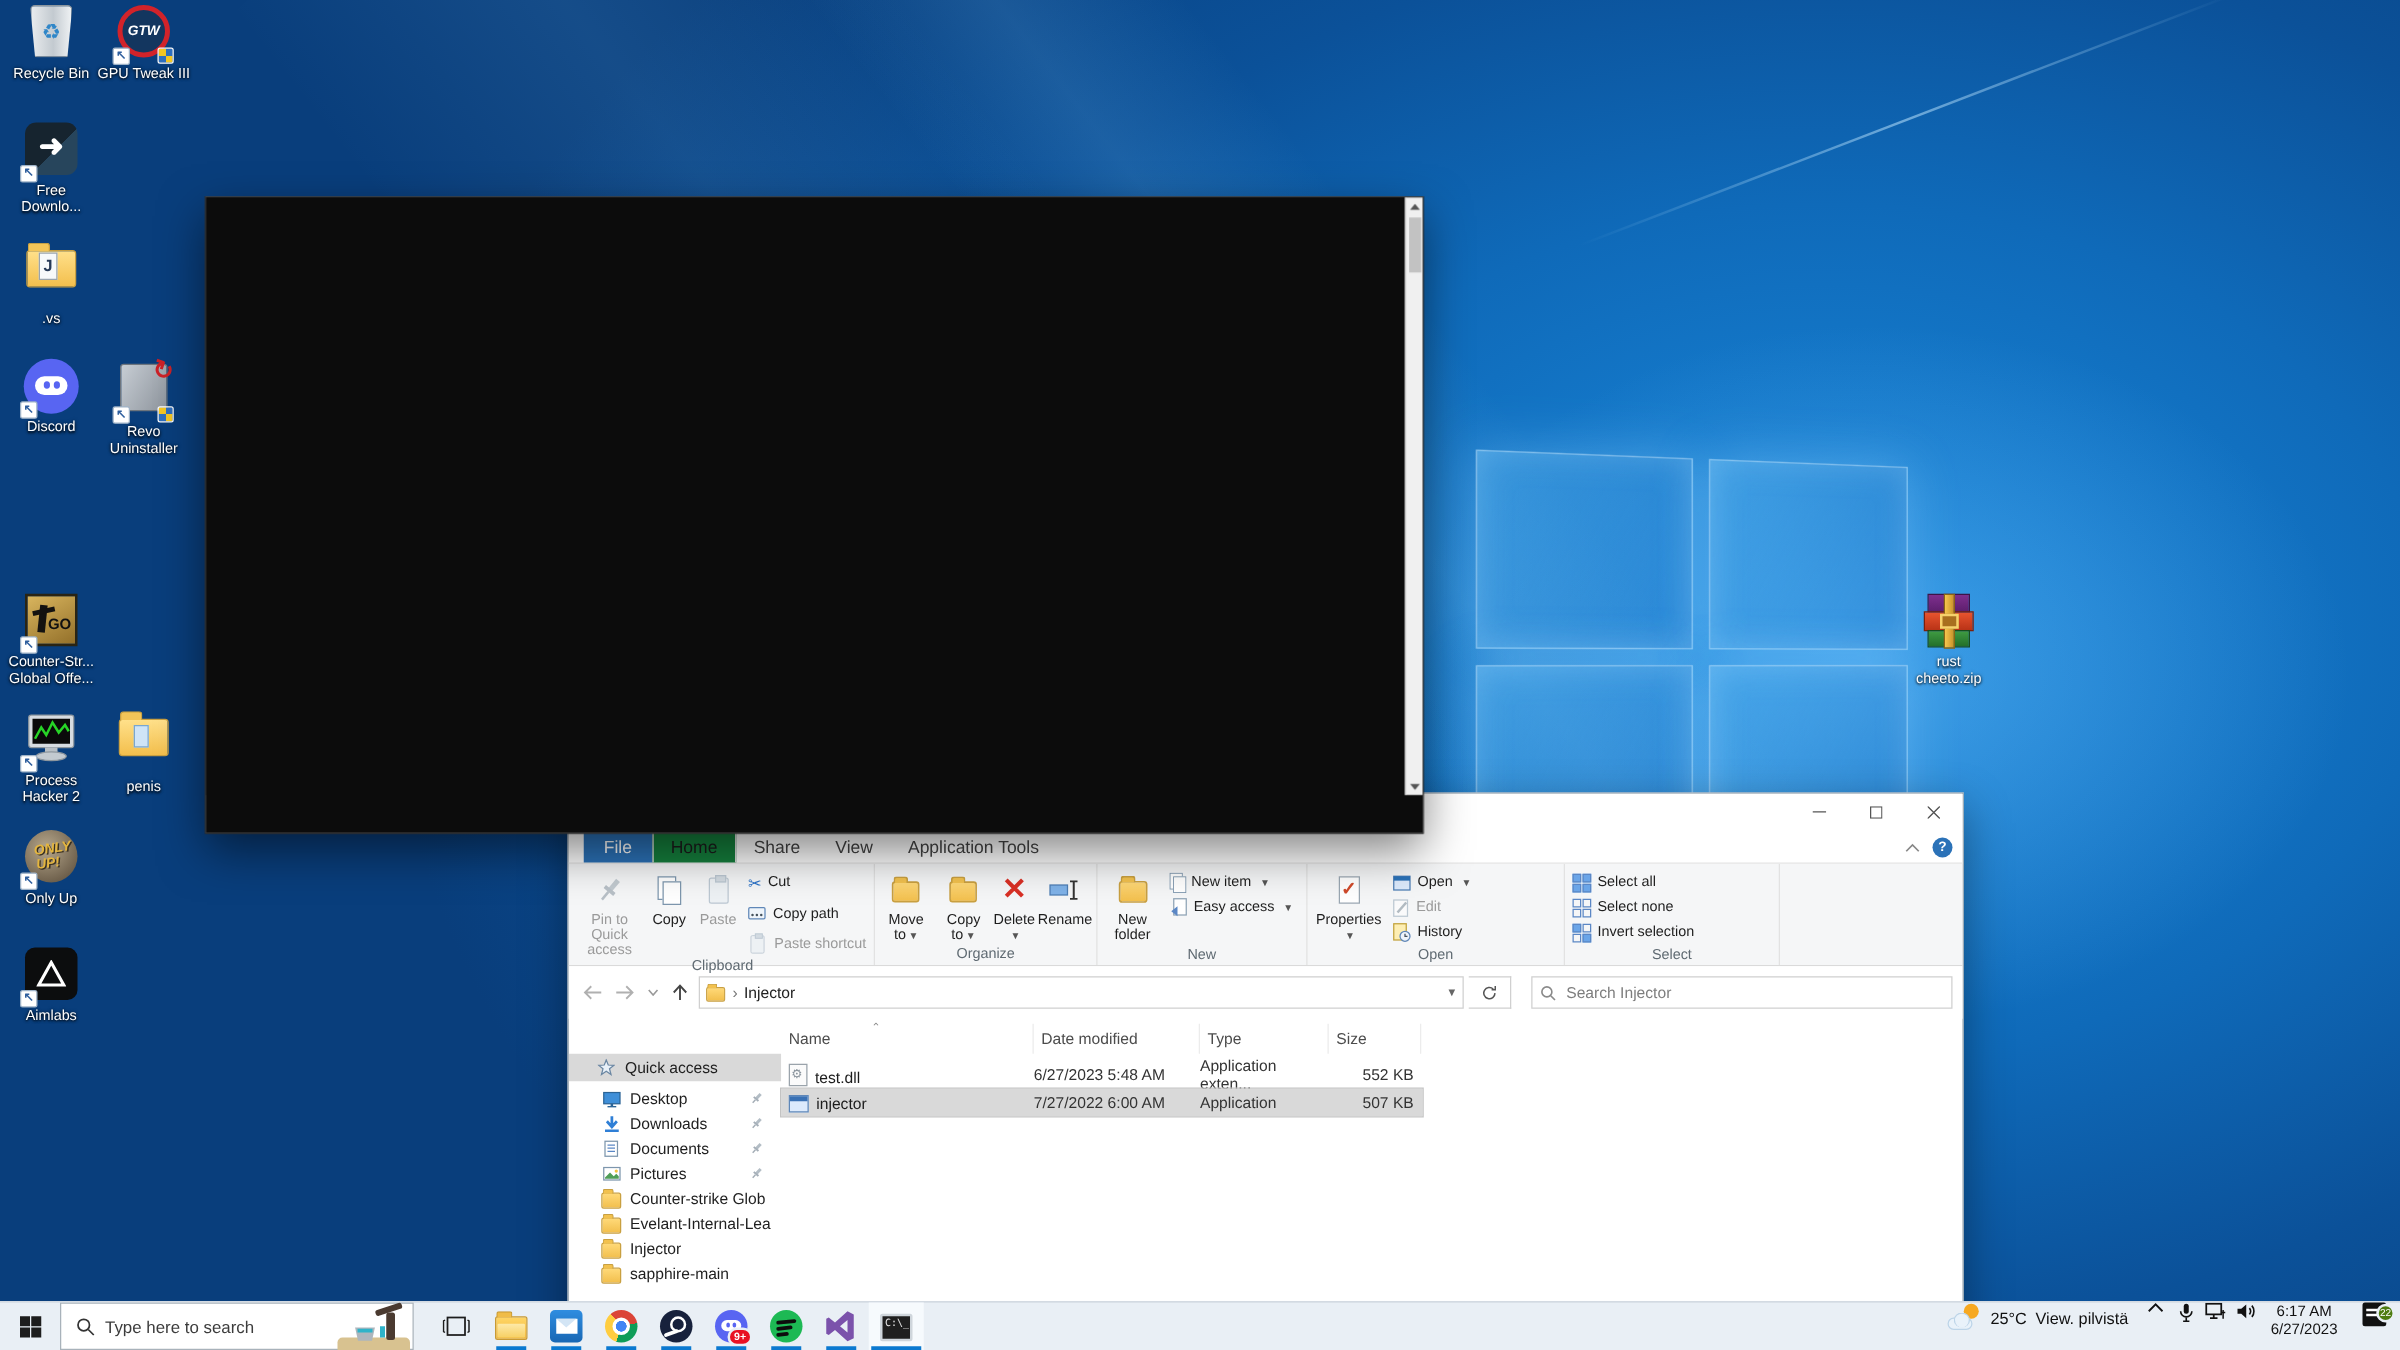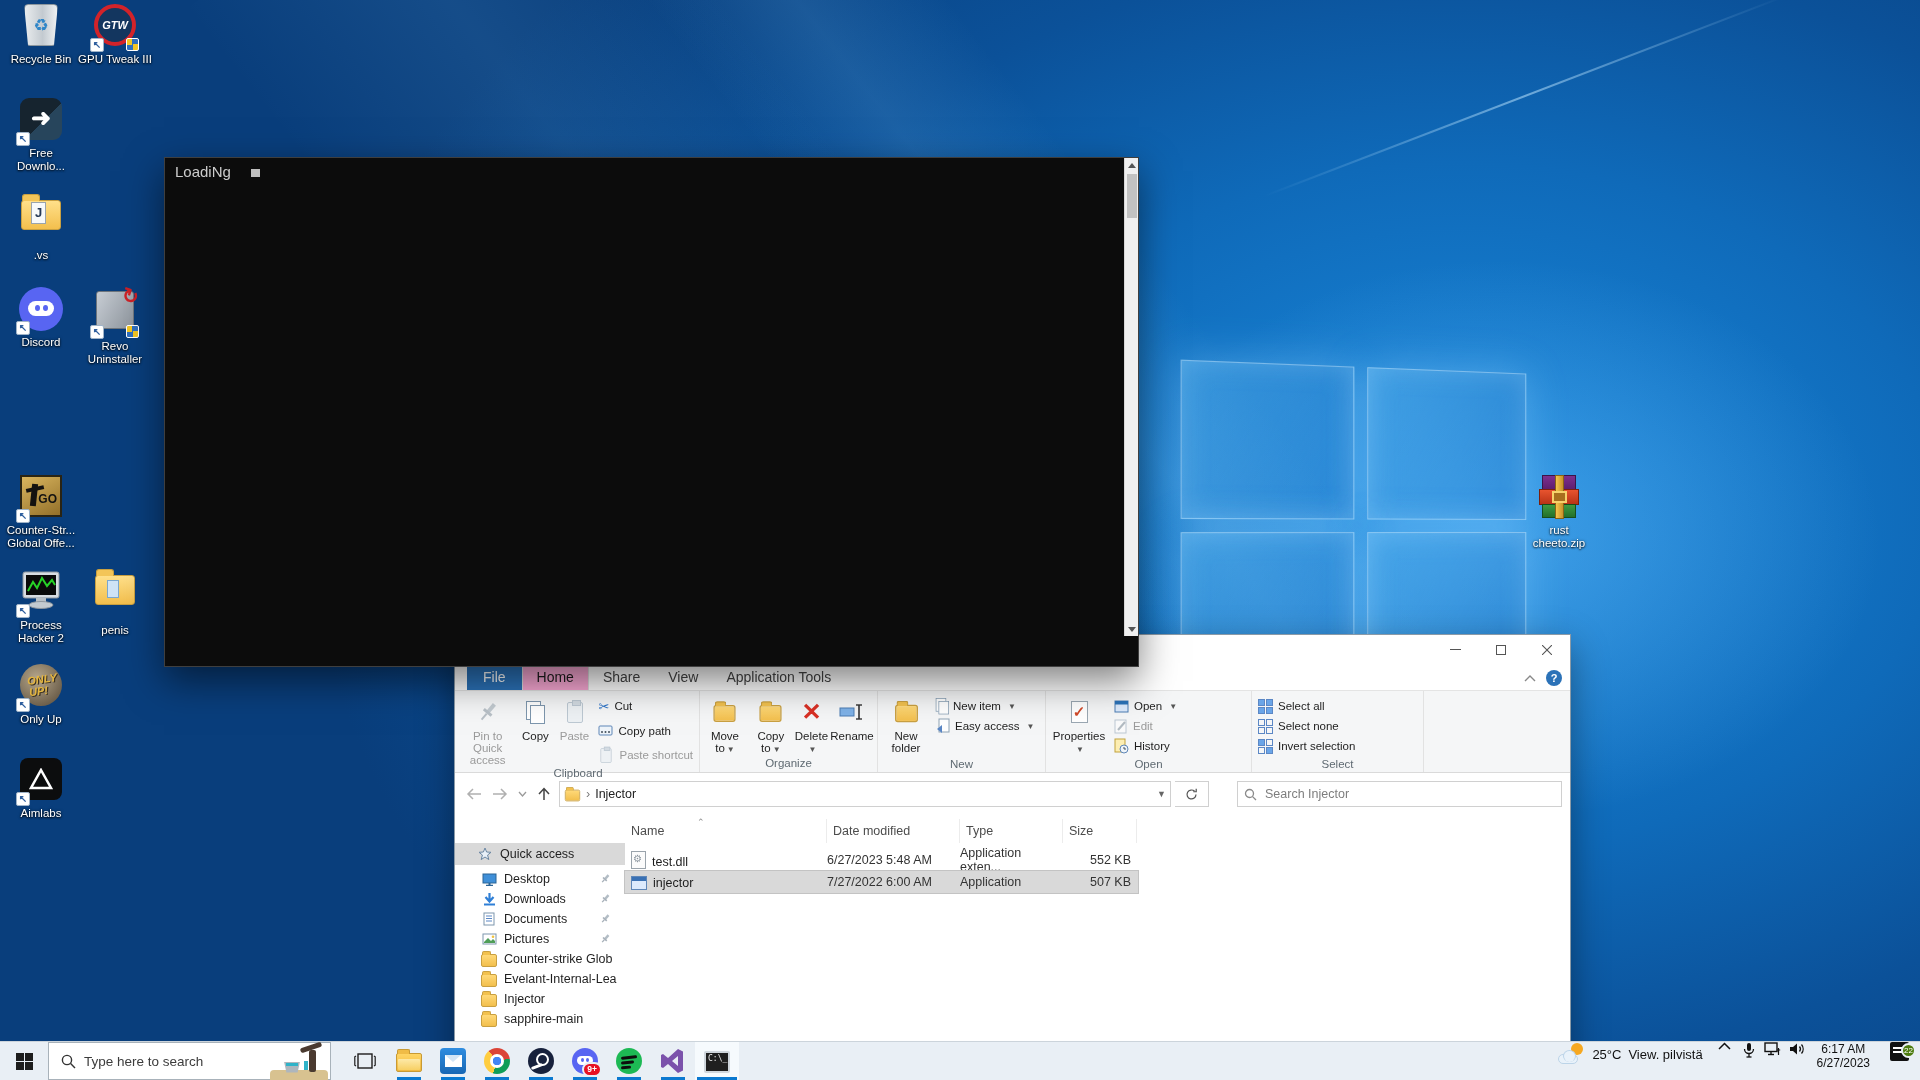--- a/index.html
+++ b/index.html
@@ -92,21 +92,21 @@
   .c-thumb{position:absolute;left:2px;top:16px;width:10px;height:44px;background:#c2c2c2;}
 
   
   .explorer{position:absolute;left:454px;top:634px;width:1117px;height:447px;background:#fff;
     border:1px solid #8b9aa7;box-shadow:0 12px 34px rgba(0,0,0,.38);}
   .e-title{height:30px;background:#fff;display:flex;justify-content:flex-end;}
   .ebtn{width:46px;height:29px;display:flex;align-items:center;justify-content:center;}
   .e-tabs{height:26px;background:#fff;display:flex;align-items:flex-end;position:relative;border-bottom:1px solid #e4e4e4;}
   .tab{padding:4px 14px 5px;font-size:14px;color:#444;}
   .tab-file{background:#2b72b8;color:#fff;padding:4px 16px 5px;margin-left:12px;}
-  .tab-active{background:#f9a8d4;border:1px solid #e0e0e0;border-bottom:none;color:#1c1c1c;}
+  .tab-active{background:#15803d;border:1px solid #e0e0e0;border-bottom:none;color:#1c1c1c;}
   .e-ribbon-extra{position:absolute;right:8px;top:5px;display:flex;gap:10px;align-items:center;}
   .helpq{width:16px;height:16px;border-radius:50%;background:#2b72b8;color:#fff;font-size:11px;font-weight:bold;
     text-align:center;line-height:16px;}
   .ribbon{height:82px;background:#f5f6f7;border-bottom:1px solid #dadada;display:flex;padding-left:2px;}
   .rgroup{display:flex;flex-direction:column;border-right:1px solid #e2e2e2;}
   .rg-items{flex:1;display:flex;align-items:stretch;padding:4px 2px 0;}
   .rg-label{text-align:center;font-size:11.5px;color:#5f6a72;padding:1px 0 3px;}
   .rbig{width:52px;display:flex;flex-direction:column;align-items:center;font-size:11.5px;line-height:12px;
     text-align:center;color:#1e1e1e;padding-top:2px;gap:3px;}
   .rbig .bigic{height:30px;display:flex;align-items:center;justify-content:center;}
@@ -126,21 +126,21 @@
   .propic{width:17px;height:22px;background:#fff;border:1px solid #9aa7b2;color:#d04a2a;font-weight:bold;font-size:15px;line-height:20px;text-align:center;}
   .sel2x2{display:grid;grid-template-columns:7px 7px;grid-template-rows:7px 7px;gap:1px;}
   .sel2x2 span{border:1px solid #5b87c5;}
   .sel-f span{background:#6aa5e8;}
   .sel-i span:nth-child(1),.sel-i span:nth-child(4){background:#6aa5e8;}
   .e-addr{height:42px;display:flex;align-items:center;padding:0 8px;gap:4px;background:#fff;}
   .navb{width:22px;height:22px;display:flex;align-items:center;justify-content:center;}
   .addrbox{height:26px;flex:0 0 612px;border:1px solid #d0d0d0;display:flex;align-items:center;padding:0 4px;gap:5px;font-size:12.5px;color:#222;}
   .addr-caret{margin-left:auto;color:#666;font-size:9px;}
   .refbtn{width:34px;height:26px;border:1px solid #d0d0d0;border-left:none;display:flex;align-items:center;justify-content:center;}
-  .searchbox{height:26px;margin-left:24px;flex:1;border:1px solid #d0d0d0;display:flex;align-items:center;padding:0 6px;gap:6px;}
+  .searchbox{height:26px;margin-left:12px;flex:1;border:1px solid #d0d0d0;display:flex;align-items:center;padding:0 6px;gap:6px;}
   .searchbox input{border:none;outline:none;flex:1;font-size:12.5px;color:#333;background:transparent;}
   .searchbox input::placeholder{color:#7e7e7e;}
   .e-main{position:absolute;left:0;right:0;top:182px;bottom:0;display:flex;}
   .sidebar{width:170px;padding-top:26px;font-size:12.5px;color:#1f1f1f;overflow:hidden;}
   .sbitem{height:20px;display:flex;align-items:center;gap:7px;padding-left:26px;position:relative;white-space:nowrap;}
   .sbitem.qa{padding-left:22px;height:22px;background:#d9d9d9;margin-bottom:4px;}
   .sbpin{position:absolute;right:14px;top:4px;opacity:.75;}
   .sbic{width:16px;height:16px;display:flex;align-items:center;justify-content:center;flex:0 0 16px;}
   .filearea{flex:1;position:relative;font-size:12.5px;}
   .fhdr{position:absolute;top:2px;left:0;right:0;height:24px;color:#4c4c4c;display:flex;}
@@ -748,21 +748,20 @@
           <div class="c-date">7/27/2022 6:00 AM</div>
           <div class="c-type">Application</div>
           <div class="c-size">507 KB</div>
         </div>
       </div>
     </div>
   </div>
 
   <div class="console">
     <div class="c-body">
-      <div class="c-line"><span>LoadiNg</span><span class="c-cursor"></span></div>
       <div class="c-scroll">
         <div class="c-sarr" style="top:0">
           <svg width="8" height="5" viewBox="0 0 8 5">
               <path d="M0 5 L4 0 L8 5" fill="#555"></path>
             </svg>
           </div>
         <div class="c-thumb"></div>
         <div class="c-sarr" style="bottom:0">
           <svg width="8" height="5" viewBox="0 0 8 5">
               <path d="M0 0 L4 5 L8 0" fill="#555"></path>

